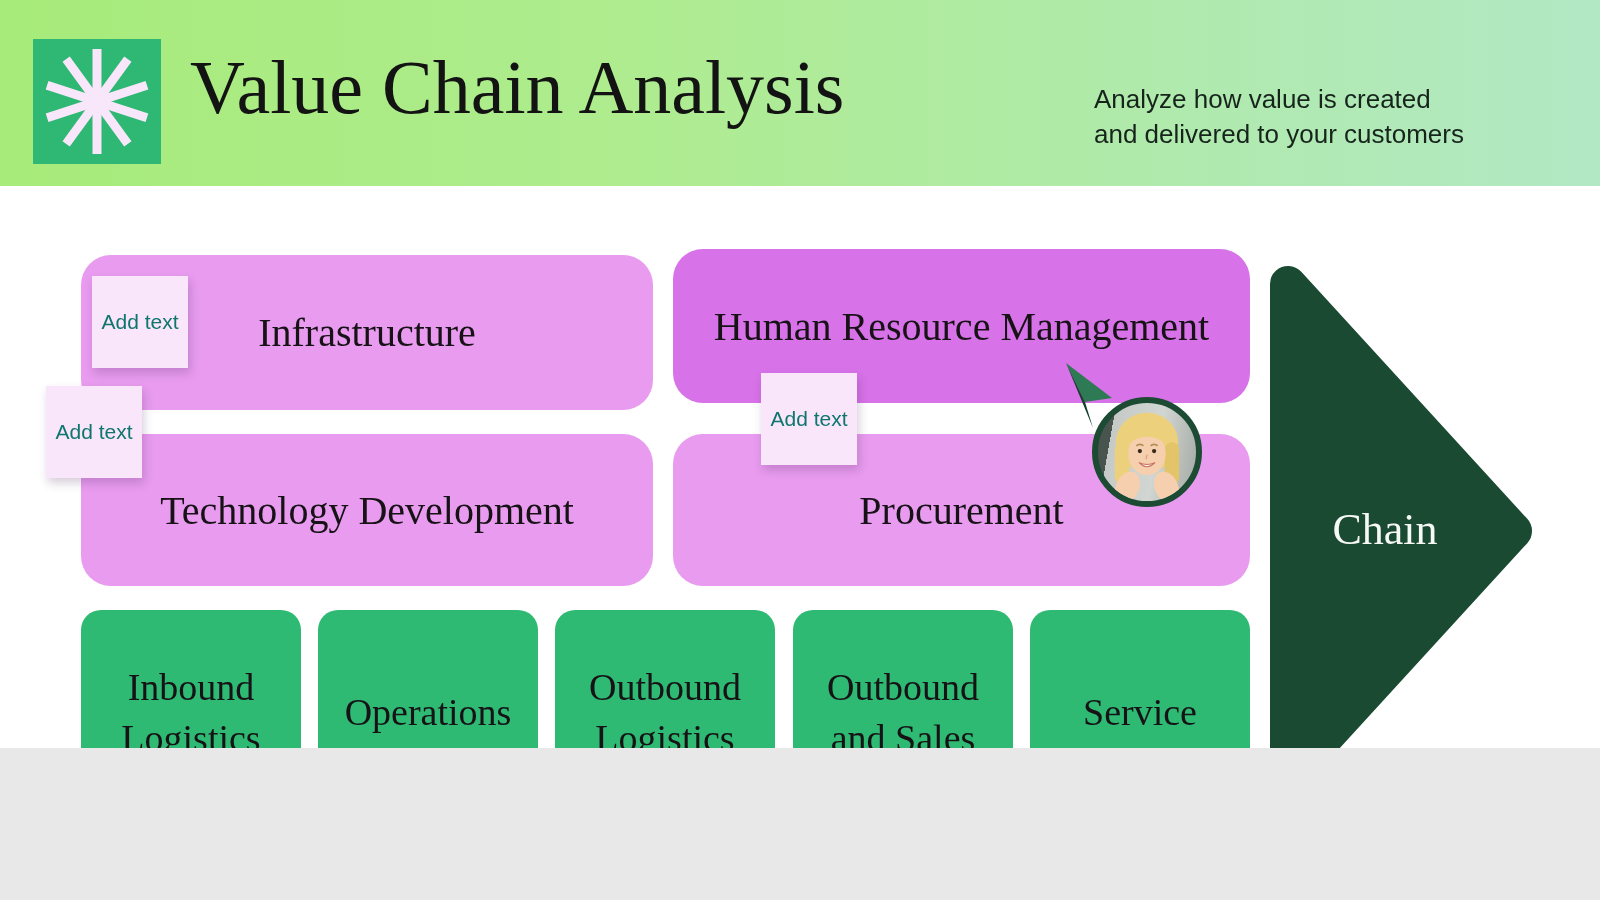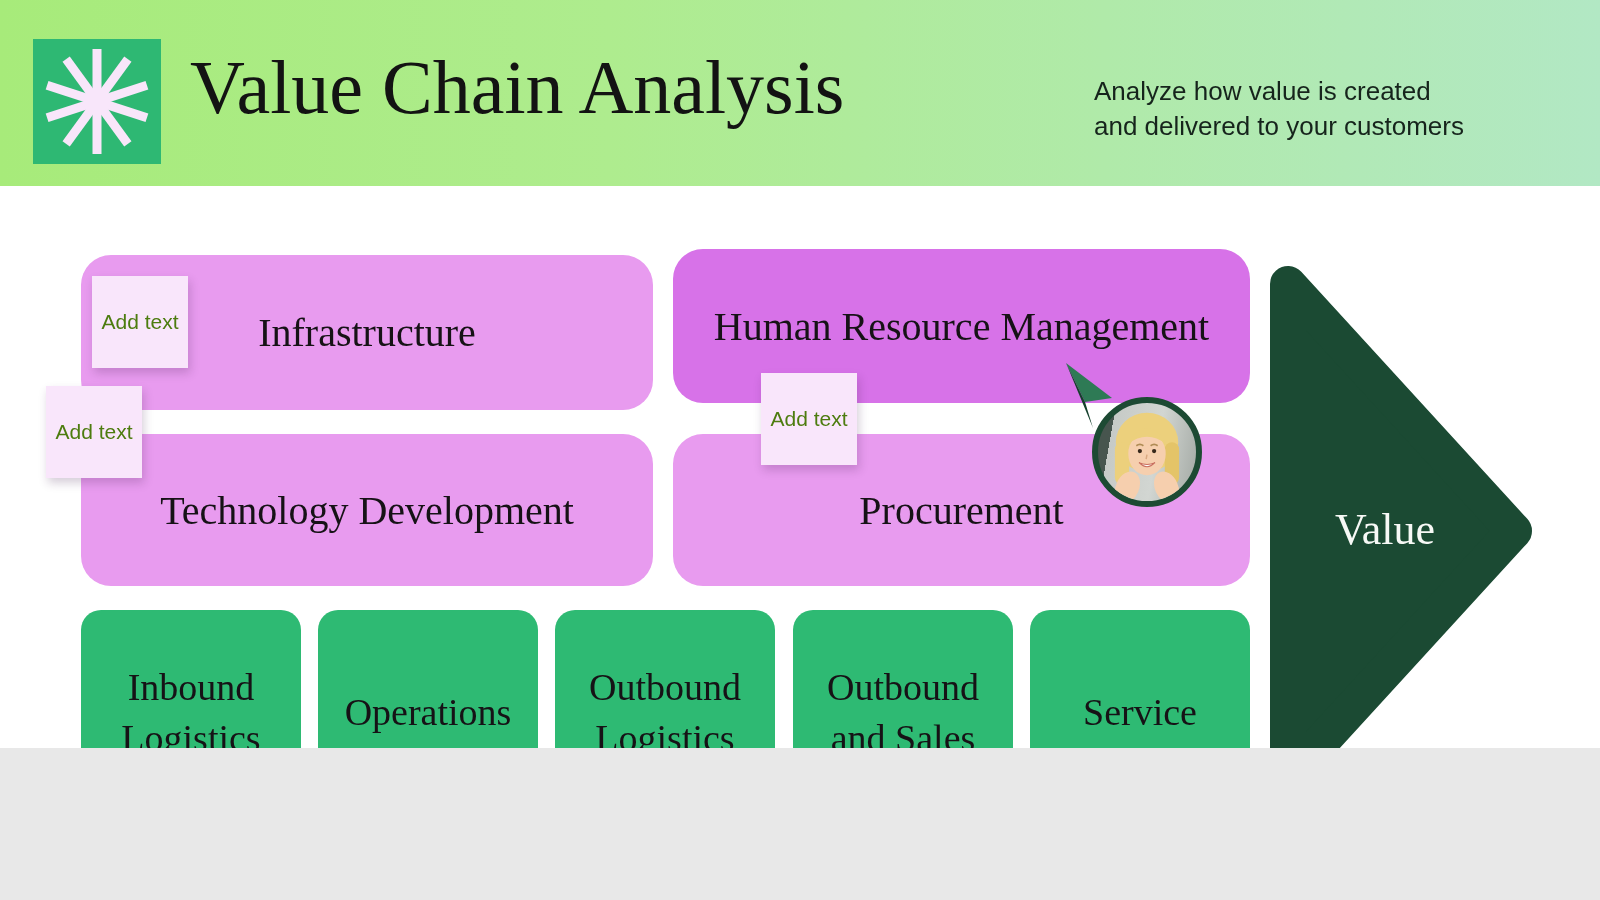--- a/index.html
+++ b/index.html
@@ -17,21 +17,21 @@
     position:absolute; left:33px; top:39px; width:128px; height:125px;
     background:#2eb873;
   }
   .logo svg { display:block; width:100%; height:100%; }
   .title {
     position:absolute; left:190px; top:46px;
     font-family:"Liberation Serif","DejaVu Serif",serif;
     font-size:76px; line-height:1.1; color:#131313; white-space:nowrap;
   }
   .subtitle {
-    position:absolute; left:1094px; top:74px;
+    position:absolute; left:1094px; top:82px;
     font-size:26px; line-height:1.33; color:#16241c;
   }
   .subtitle span { display:block; }
   
   .vbox {
     position:absolute; display:flex; align-items:center; justify-content:center;
     text-align:center;
     font-family:"Liberation Serif","DejaVu Serif",serif; color:#161216;
   }
   .support { border-radius:30px; font-size:40px; }
@@ -55,21 +55,21 @@
   .margin-arrow { position:absolute; left:1252px; top:248px; width:300px; height:566px; }
   .margin-label {
     position:absolute; left:1282px; top:504px; width:206px; text-align:center;
     font-family:"Liberation Serif","DejaVu Serif",serif;
     font-size:44px; color:#f7f9f6;
   }
   
   .sticky {
     position:absolute; width:96px; height:92px;
     display:flex; align-items:center; justify-content:center; text-align:center;
-    font-size:21px; line-height:1.25; color:#4d7c0f;
+    font-size:21px; line-height:1.25; color:#0f766e;
     box-shadow:2px 5px 9px rgba(70,30,80,0.22);
   }
   .sticky.pink  { background:#f9e6fb; }
   .sticky.green { background:#c6f0d1; box-shadow:2px 5px 9px rgba(20,70,40,0.20); }
   .sticky-1 { left:92px;  top:276px; }
   .sticky-2 { left:46px;  top:386px; }
   .sticky-3 { left:761px; top:373px; }
   .sticky-4 { left:471px; top:763px; }
   
   .collab-cursor { position:absolute; left:1058px; top:358px; width:62px; height:74px; }
@@ -130,21 +130,21 @@
   <div class="vbox primary box-p4">
     <span>Outbound and Sales</span>
   </div>
   <div class="vbox primary box-p5">
     <span>Service</span>
   </div>
 
   <svg class="margin-arrow" viewBox="0 0 300 566">
     <polygon points="36,36 36,530 262,283" fill="#1b4a33" stroke="#1b4a33" stroke-width="36" stroke-linejoin="round" stroke-linecap="round"></polygon>
   </svg>
-  <div class="margin-label">Value</div>
+  <div class="margin-label">Chain</div>
 
   <div class="sticky pink sticky-1">
     <span>Add text</span>
   </div>
   <div class="sticky pink sticky-2">
     <span>Add text</span>
   </div>
   <div class="sticky pink sticky-3">
     <span>Add text</span>
   </div>

